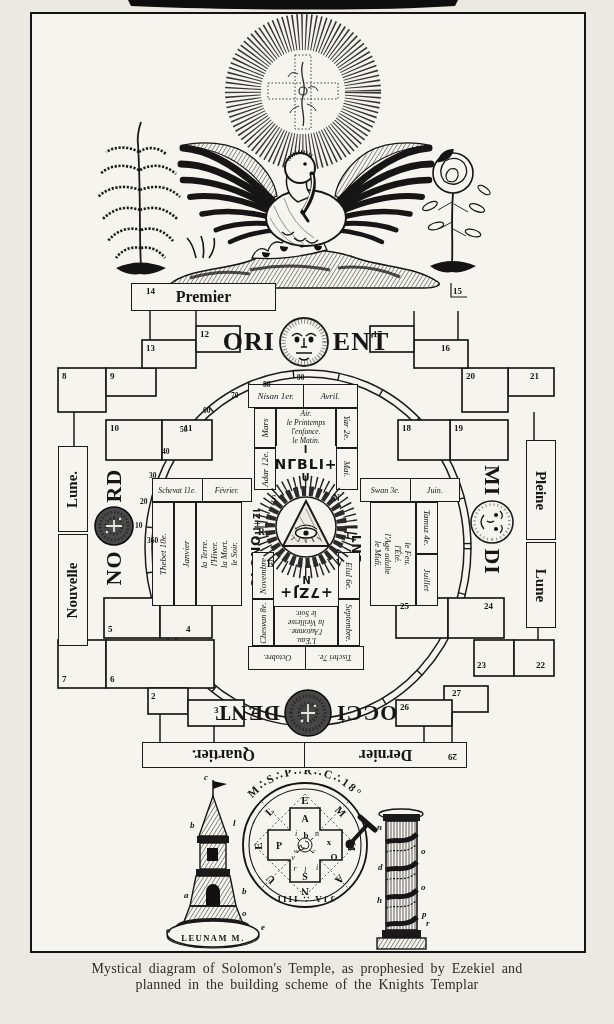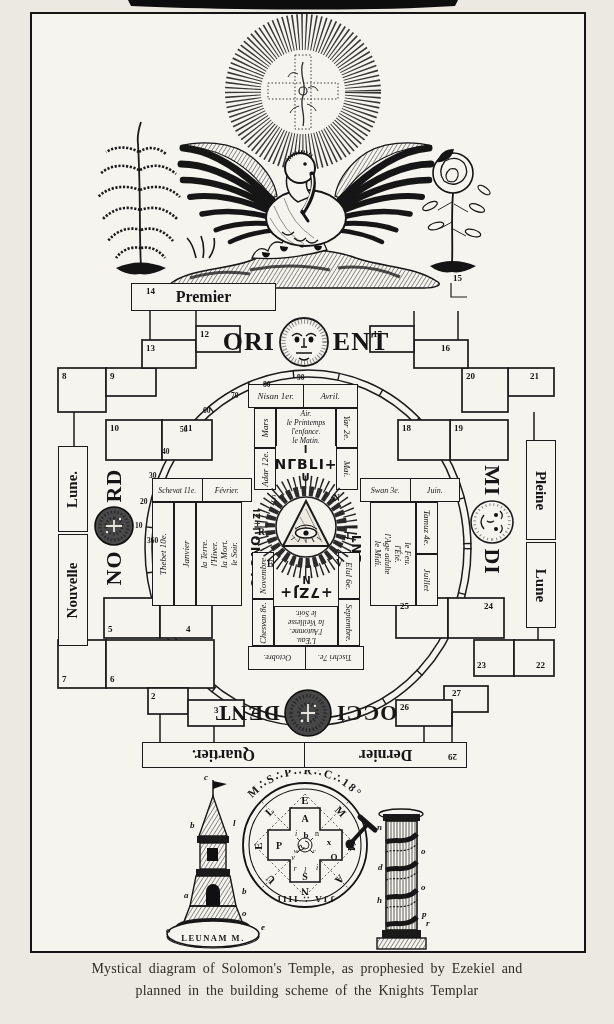--- a/index.html
+++ b/index.html
@@ -26,21 +26,21 @@
         font-weight:bold;letter-spacing:1px;}
   .card span{white-space:nowrap}
   .orient-f{font-size:26px}.side-f{font-size:22px}
   .num{position:absolute;z-index:4;font:bold 9px "Liberation Serif",serif;}
   .deg{position:absolute;z-index:4;font:bold 7.5px "Liberation Serif",serif;text-align:right;}
   .glet{position:absolute;z-index:4;font:bold 9.5px "Liberation Serif",serif;}
   .heb{font-family:"DejaVu Sans",sans-serif;font-weight:bold;letter-spacing:1px;}
   .lines{display:flex;flex-direction:column;line-height:1.18;align-items:center;justify-content:center}
   .caption{position:absolute;left:0;top:961px;width:614px;text-align:center;z-index:4;
            font-size:14px;color:#2e2c28;word-spacing:3px;letter-spacing:.2px;}
-  .caption .l2{margin-top:6px}
+  .caption .l2{margin-top:0}
 </style>
 </head>
 <body>
 
 <div class="stage">
   <div class="paper"></div>
 
   <svg class="lay1" width="614" height="1024" viewBox="0 0 614 1024">
     <defs>
       <pattern id="ht" width="3.5" height="3.5" patternUnits="userSpaceOnUse" patternTransform="rotate(32)">
@@ -403,21 +403,21 @@
   <span class="deg" style="left:231px;top:391px">70</span>
   <span class="deg" style="left:203px;top:406px">60</span>
   <span class="deg" style="left:180px;top:425px">50</span>
   <span class="deg" style="left:162px;top:447px">40</span>
   <span class="deg" style="left:149px;top:471px">30</span>
   <span class="deg" style="left:140px;top:497px">20</span>
   <span class="deg" style="left:135px;top:521px">10</span>
   <span class="deg" style="left:147px;top:536px">360</span>
 
   <span class="num" style="left:146px;top:286px">14</span>
-  <span class="num" style="left:453px;top:273px">15</span>
+  <span class="num" style="left:453px;top:286px">15</span>
   <span class="num" style="left:146px;top:343px">13</span>
   <span class="num" style="left:200px;top:329px">12</span>
   <span class="num" style="left:373px;top:329px">17</span>
   <span class="num" style="left:441px;top:343px">16</span>
   <span class="num" style="left:62px;top:371px">8</span>
   <span class="num" style="left:110px;top:371px">9</span>
   <span class="num" style="left:110px;top:423px">10</span>
   <span class="num" style="left:184px;top:423px">11</span>
   <span class="num" style="left:466px;top:371px">20</span>
   <span class="num" style="left:530px;top:371px">21</span>

